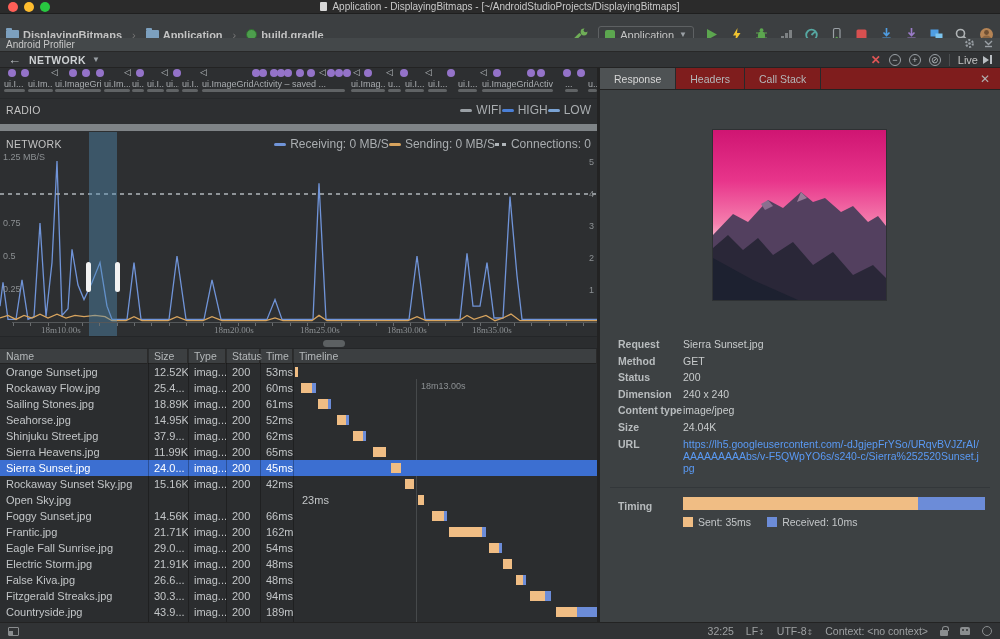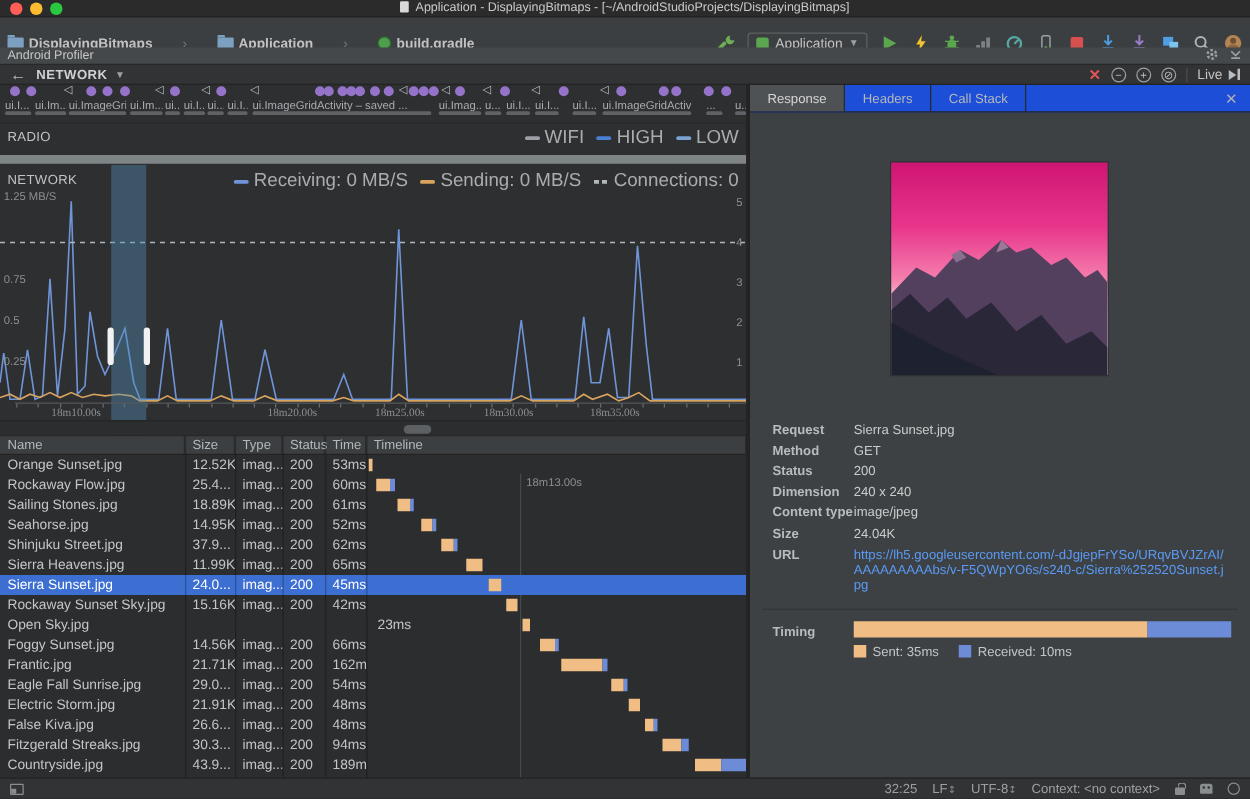--- a/index.html
+++ b/index.html
@@ -11,21 +11,21 @@
   }
   
   #titlebar { position:absolute; left:0; top:0; width:1000px; height:14px; background:#2b2b2b; border-bottom:1px solid #1f1f1f; }
   .tl { position:absolute; top:2px; width:10px; height:10px; border-radius:50%; }
   #tl-close{ left:8px;  background:#ff5f57;}
   #tl-min  { left:24px; background:#febc2e;}
   #tl-max  { left:40px; background:#28c840;}
   #title-text { position:absolute; left:0; right:0; top:1px; text-align:center; font-size:10px; color:#c9c9c9; }
   #title-doc-icon{ display:inline-block; width:7px; height:9px; background:#d8d8d8; border-radius:1px; margin-right:5px; vertical-align:-1px;}
   
-  #navbar { position:absolute; left:0; top:14px; width:1000px; height:42px; background:#3c3f41; border-bottom:1px solid #282828; display:flex; align-items:center; padding:0 6px; gap:22px; }
+  #navbar { position:absolute; left:0; top:14px; width:1000px; height:42px; background:#3c3f41; border-bottom:1px solid #282828; display:flex; align-items:center; padding:0 6px; gap:8px; }
   .crumb { display:flex; align-items:center; gap:4px; font-weight:bold; color:#c3c3c3; cursor:default; }
   .crumb-sep { color:#777; margin:0 2px; }
   .folder-ic { width:13px; height:10px; background:#7ca0bf; border-radius:1px; position:relative; }
   .folder-ic:before { content:""; position:absolute; left:0; top:-2px; width:6px; height:2px; background:#7ca0bf; border-radius:1px 1px 0 0; }
   .gradle-ic { width:11px; height:11px; border-radius:50%; background:#4d9e4d; border:1px solid #2f6a2f; }
   #nav-right { margin-left:auto; display:flex; align-items:center; gap:9px; }
   #run-config { display:flex; align-items:center; gap:5px; border:1px solid #5e6163; border-radius:3px; padding:1px 6px; height:18px; color:#c3c3c3; }
   .rc-ic { width:10px; height:10px; background:#5ca64f; border-radius:2px; }
   .caret { font-size:8px; color:#9aa0a5; }
   .tbicon { width:16px; height:16px; display:flex; align-items:center; justify-content:center; }
@@ -52,21 +52,21 @@
   #events-row { position:absolute; left:0; top:0; width:597px; height:11px; }
   .ev-dot { position:absolute; top:1px; width:8px; height:8px; border-radius:50%; background:#9473c9; }
   .ev-tri { position:absolute; top:-1px; color:#b9bec2; font-family:"DejaVu Sans",sans-serif; font-size:9px; }
   #activities-row { position:absolute; left:0; top:11px; width:671px; height:14px; }
   .act-seg { position:absolute; top:0; height:14px; }
   .act-label { display:block; font-size:9px; color:#a9adb0; white-space:nowrap; overflow:hidden; height:10px; }
   .act-bar { display:block; height:3px; border-radius:2px; background:#606365; margin-top:0; }
   
   #radio-row { position:absolute; left:0; top:30px; width:597px; height:22px; display:flex; align-items:center; padding:0 6px; border-top:1px solid #27292b; }
   #radio-label { color:#c3c3c3; font-size:10.5px; letter-spacing:.3px; }
-  .legend { margin-left:auto; display:flex; align-items:center; gap:10px; font-size:15px; color:#a9adb0; }
+  .legend { margin-left:auto; display:flex; align-items:center; font-size:12px; color:#a9adb0; }
   .sw-line { display:inline-block; width:12px; height:3px; border-radius:2px; margin-right:4px; vertical-align:2px; }
   .sw-dash { display:inline-block; width:12px; height:3px; margin-right:4px; vertical-align:2px;
              background:repeating-linear-gradient(90deg,#b0b6ba 0 4px,transparent 4px 7px); }
   #radio-bar { position:absolute; left:0; top:56px; width:597px; height:7px; background:#7f8487; }
   
   #network-row { position:absolute; left:0; top:68px; width:597px; height:16px; display:flex; align-items:center; padding:0 6px; }
   #network-label { color:#c3c3c3; font-size:10.5px; letter-spacing:.3px; }
   #chart-wrap { position:absolute; left:0; top:84px; width:597px; height:170px; }
   #net-chart { position:absolute; left:0; top:0; }
   .ytick { position:absolute; font-size:9px; color:#8c9093; }
@@ -89,21 +89,21 @@
   #table-body { position:absolute; left:0; top:15px; width:597px; height:258px; overflow:hidden; }
   .trow { position:absolute; left:0; width:597px; height:16px; line-height:16px; color:#c3c6c8; }
   .trow.selected { background:#3c6fd1; color:#ffffff; }
   .td { position:absolute; top:0; height:16px; padding-left:6px; white-space:nowrap; overflow:hidden; }
   .col-sep { position:absolute; top:0; width:1px; height:273px; background:rgba(0,0,0,0.28); z-index:5; }
   #tl-gridline { position:absolute; left:416px; top:15px; width:1px; height:258px; background:#46494b; }
   #tl-gridline-label { position:absolute; left:421px; top:17px; font-size:9px; color:#8c9093; }
   .bar-sent { position:absolute; top:3px; height:10px; background:#f0bd84; }
   .bar-recv { position:absolute; top:3px; height:10px; background:#6c8cd8; }
   
-  #tabs-row { position:absolute; left:0; top:0; width:400px; height:22px; background:#1d4ed8; border-bottom:1px solid #232323; display:flex; align-items:stretch; }
+  #tabs-row { position:absolute; left:0; top:0; width:400px; height:22px; background:#7f1d1d; border-bottom:1px solid #232323; display:flex; align-items:stretch; }
   .tab { padding:0 14px; display:flex; align-items:center; color:#b4b8ba; font-size:10.5px; border-right:1px solid #27292b; }
   .tab.active { background:#4e5254; color:#d6d6d6; }
   #tab-close { margin-left:auto; margin-right:10px; align-self:center; color:#b0b0b0; font-size:12px; }
   #image-preview { position:absolute; left:113px; top:62px; width:173px; height:170px;
     background:linear-gradient(180deg,#cf1572 0%, #e8358b 30%, #f57fae 55%, #fbc3d3 66%, #fddce2 72%);
     box-shadow:0 0 0 1px #2e3133; }
   #image-preview svg { position:absolute; left:0; top:0; }
   #details { position:absolute; left:0; top:270px; width:400px; }
   .detail-row { position:absolute; left:18px; width:370px; display:flex; }
   .detail-label { width:65px; font-weight:bold; color:#b8bcbe; font-size:10.5px; flex:none; }

